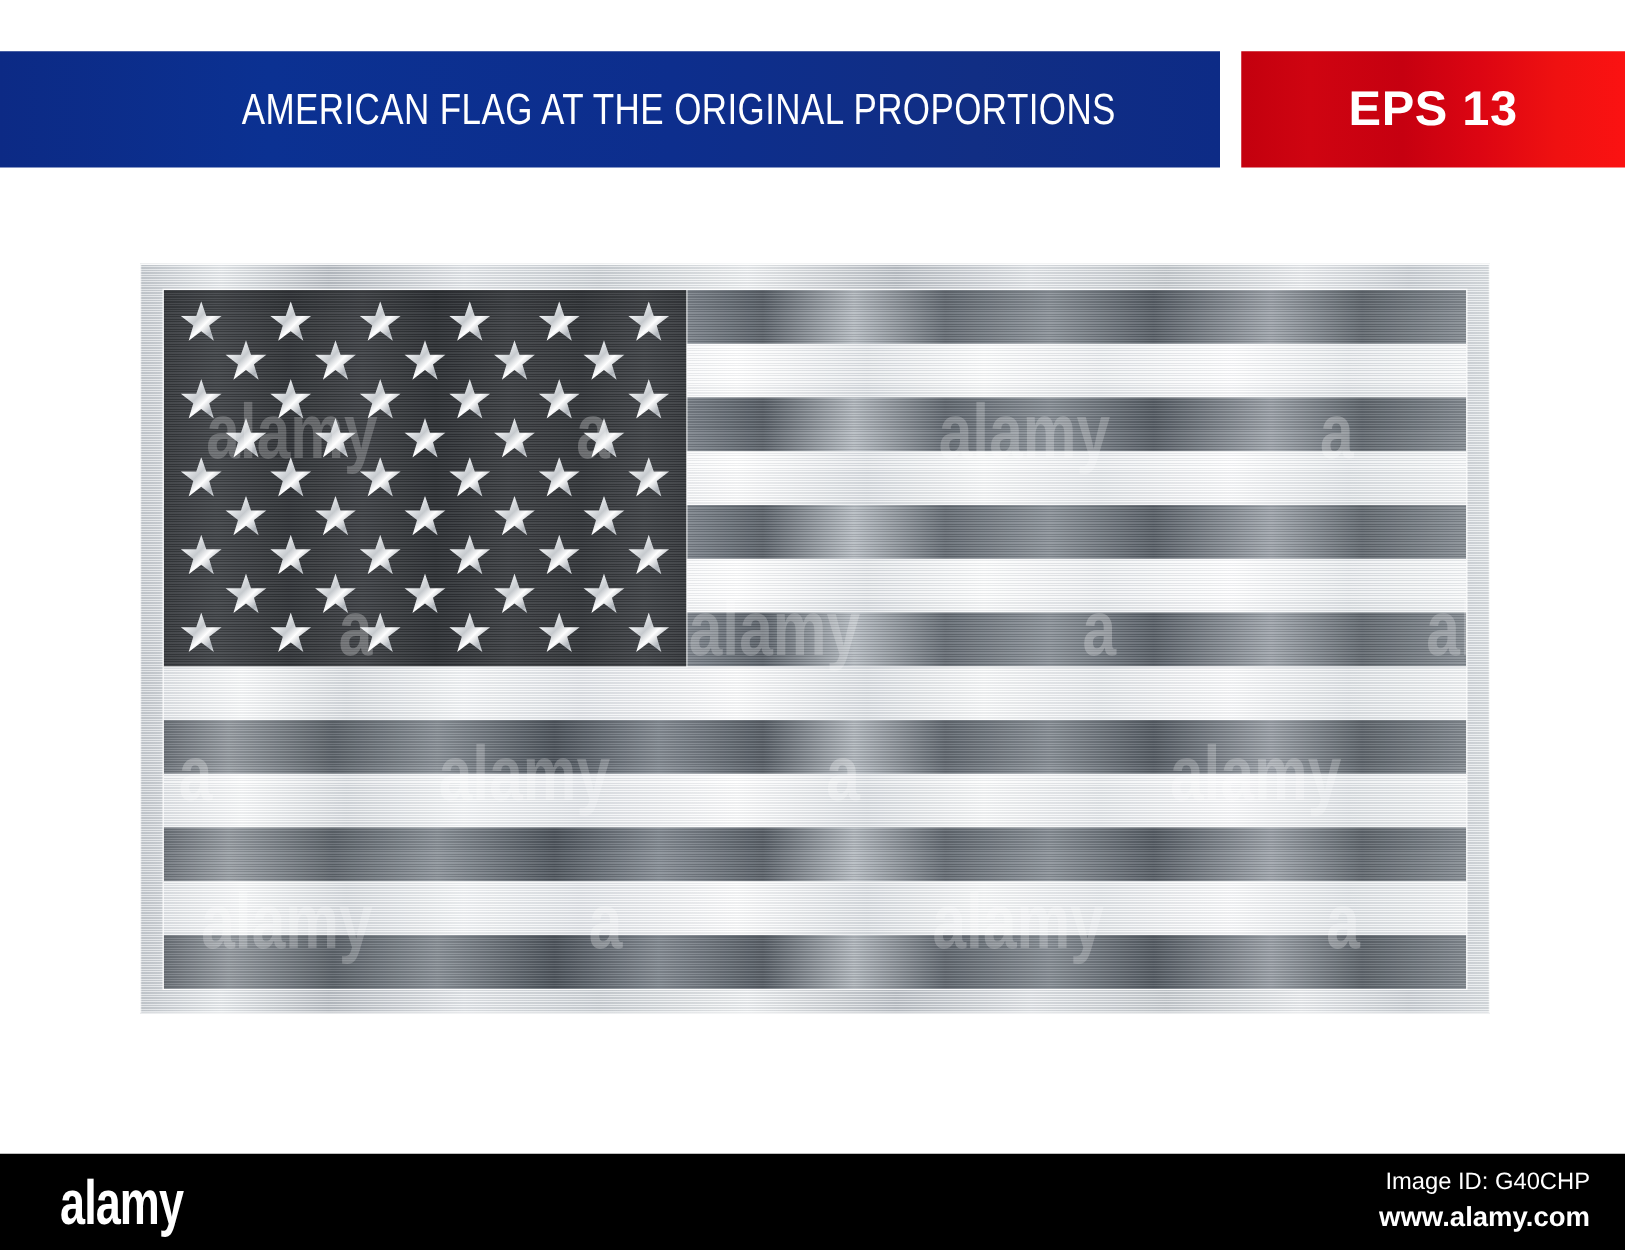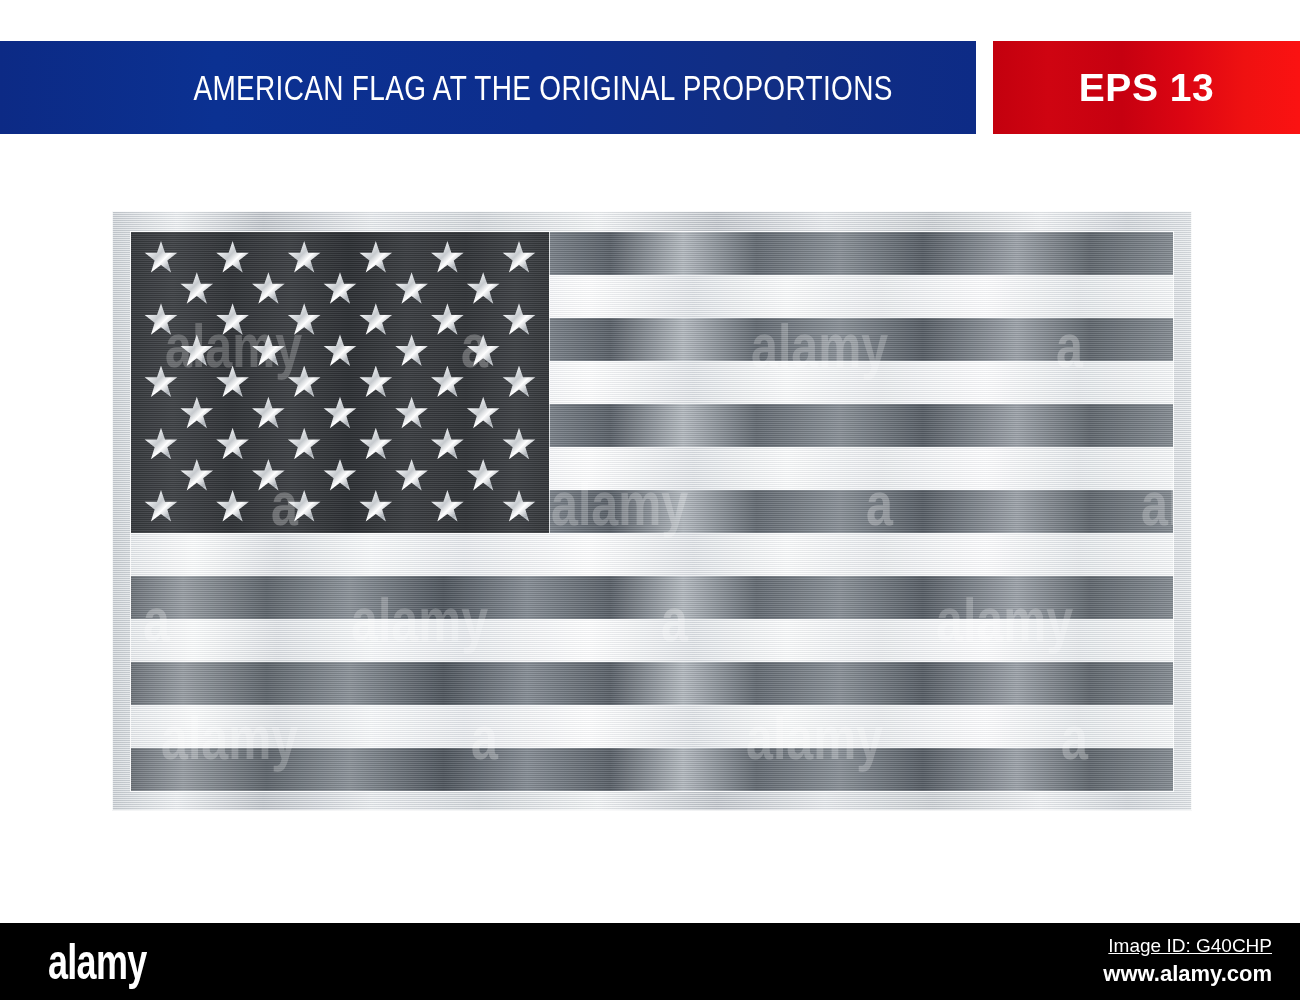--- a/index.html
+++ b/index.html
@@ -150,21 +150,20 @@
     letter-spacing: -1px;
   }
   #image-id {
     position: absolute;
     right: 28px; top: 12px;
     color: #ffffff;
     font-size: 19px;
     font-weight: normal;
     text-align: right;
     white-space: nowrap;
-    text-decoration: underline;
   }
   #alamy-url {
     position: absolute;
     right: 28px; top: 38px;
     color: #ffffff;
     font-size: 22px;
     font-weight: bold;
     text-align: right;
     white-space: nowrap;
   }

